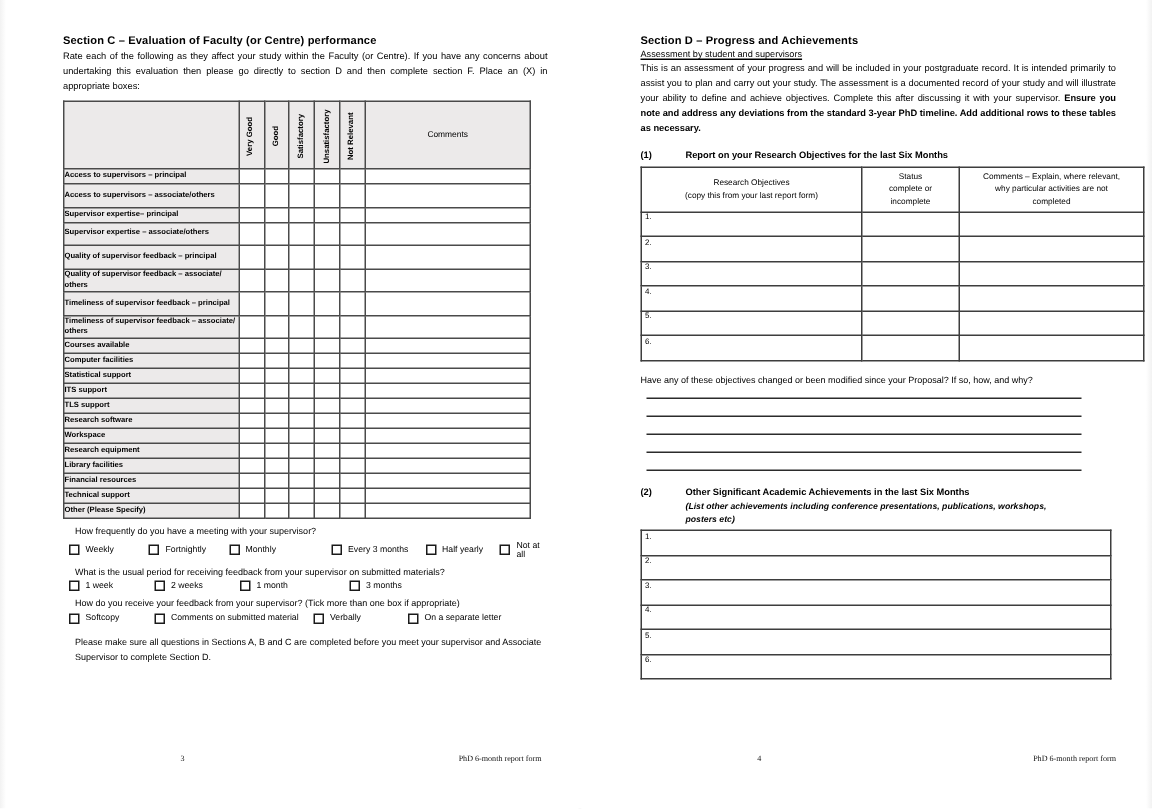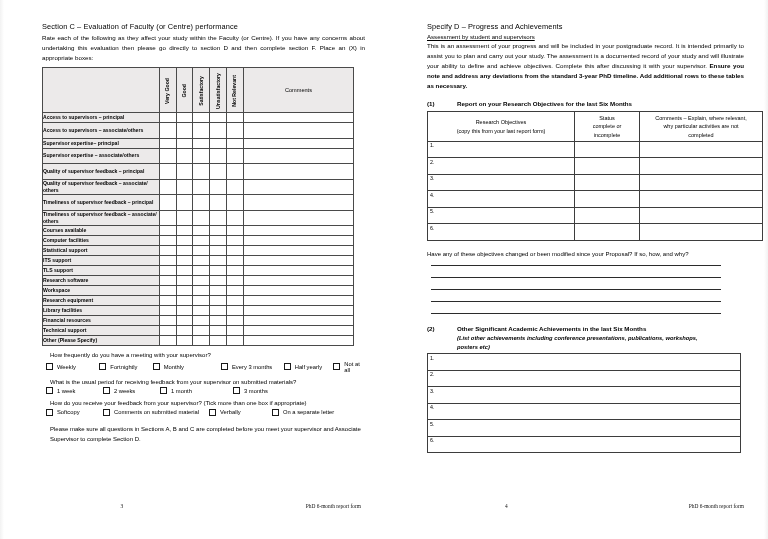--- a/index.html
+++ b/index.html
@@ -49,21 +49,21 @@
     background: linear-gradient(to right, #f2f2f2, #ffffff);
   }
   .page-edge-right {
     position: absolute;
     right: 0; top: 0; bottom: 0; width: 4px;
     background: linear-gradient(to left, #f2f2f2, #ffffff);
   }
 
   h1.sec-title {
     font-size: 7.4px;
-    font-weight: normal;
+    font-weight: bold;
     margin: 0 0 2px 0;
     color: #000;
     letter-spacing: 0.1px;
   }
   .intro {
     font-size: 6.2px;
     line-height: 1.62;
     text-align: justify;
     margin: 0 0 4px 0;
     color: #000;
@@ -557,21 +557,21 @@
       <div class="pageno">3</div>
       <div class="formname">PhD 6-month report form</div>
     </div>
   </div>
 
   <div class="gutter"></div>
 
   <div class="page page-right">
     <div class="page-edge-right"></div>
 
-    <h1 class="sec-title">Specify D – Progress and Achievements</h1>
+    <h1 class="sec-title">Section D – Progress and Achievements</h1>
     <div class="subhead-underline">Assessment by student and supervisors</div>
     <p class="intro bold-tail"><span>This is an assessment of your progress and will be included in your postgraduate record.  It is intended primarily to assist you to plan and carry out your study.  The assessment is a documented record of your study and will illustrate your ability to define and achieve objectives.  Complete this after discussing it with your supervisor. </span><b>Ensure you note and address any deviations from the standard 3-year PhD timeline. Add additional rows to these tables as necessary.</b></p>
 
     <div class="numitem">
       <div class="num">(1)</div>
       <div class="ntext">Report on your Research Objectives for the last Six Months</div>
     </div>
 
     <table class="objtbl">
       <thead>

